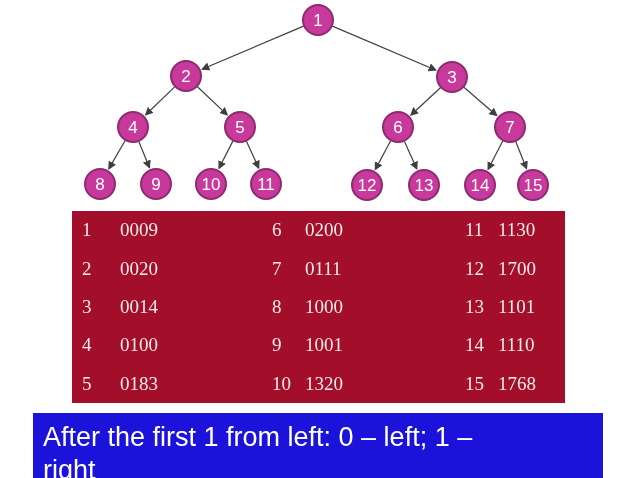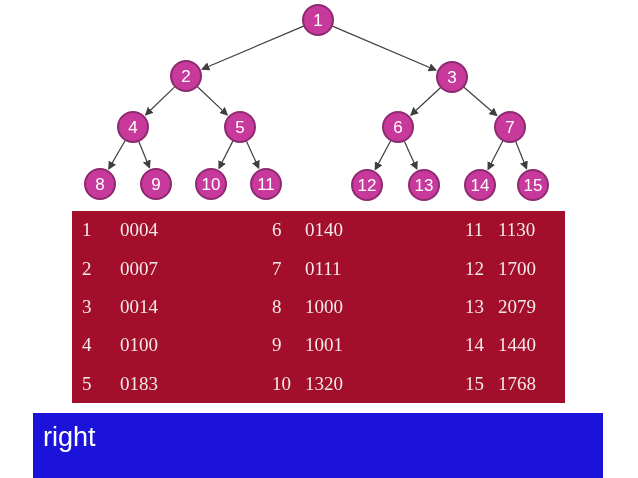--- a/index.html
+++ b/index.html
@@ -150,43 +150,43 @@
           <circle cx="533" cy="185" r="15" fill="#c8399c" stroke="#8e2a70" stroke-width="2"></circle>
           <text x="533" y="191" text-anchor="middle" font-size="17" fill="#ffffff" font-family="&quot;Liberation Sans&quot;, sans-serif">15</text>
         </g>
       </g>
   </svg>
 
   <div id="binary-table" style="background: rgb(163, 15, 43); color: rgb(242, 235, 233);">
       <div class="table-col">
         <div class="table-row">
           <span class="cell-num">1</span>
-          <span class="cell-code">0004</span>
+          <span class="cell-code">0009</span>
         </div>
         <div class="table-row">
           <span class="cell-num">2</span>
-          <span class="cell-code">0007</span>
+          <span class="cell-code">0020</span>
         </div>
         <div class="table-row">
           <span class="cell-num">3</span>
           <span class="cell-code">0014</span>
         </div>
         <div class="table-row">
           <span class="cell-num">4</span>
           <span class="cell-code">0100</span>
         </div>
         <div class="table-row">
           <span class="cell-num">5</span>
           <span class="cell-code">0183</span>
         </div>
       </div>
       <div class="table-col">
         <div class="table-row">
           <span class="cell-num">6</span>
-          <span class="cell-code">0140</span>
+          <span class="cell-code">0200</span>
         </div>
         <div class="table-row">
           <span class="cell-num">7</span>
           <span class="cell-code">0111</span>
         </div>
         <div class="table-row">
           <span class="cell-num">8</span>
           <span class="cell-code">1000</span>
         </div>
         <div class="table-row">
@@ -202,30 +202,31 @@
         <div class="table-row">
           <span class="cell-num">11</span>
           <span class="cell-code">1130</span>
         </div>
         <div class="table-row">
           <span class="cell-num">12</span>
           <span class="cell-code">1700</span>
         </div>
         <div class="table-row">
           <span class="cell-num">13</span>
-          <span class="cell-code">2079</span>
+          <span class="cell-code">1101</span>
         </div>
         <div class="table-row">
           <span class="cell-num">14</span>
-          <span class="cell-code">1440</span>
+          <span class="cell-code">1110</span>
         </div>
         <div class="table-row">
           <span class="cell-num">15</span>
           <span class="cell-code">1768</span>
         </div>
       </div>
     </div>
 
   <div id="caption-banner" style="background: rgb(27, 19, 218); color: rgb(255, 255, 255);">
+    <div class="caption-line">After the first 1 from left: 0 – left; 1 –</div>
     <div class="caption-line">right</div>
   </div>
 
 </div>
 
 </body></html>

